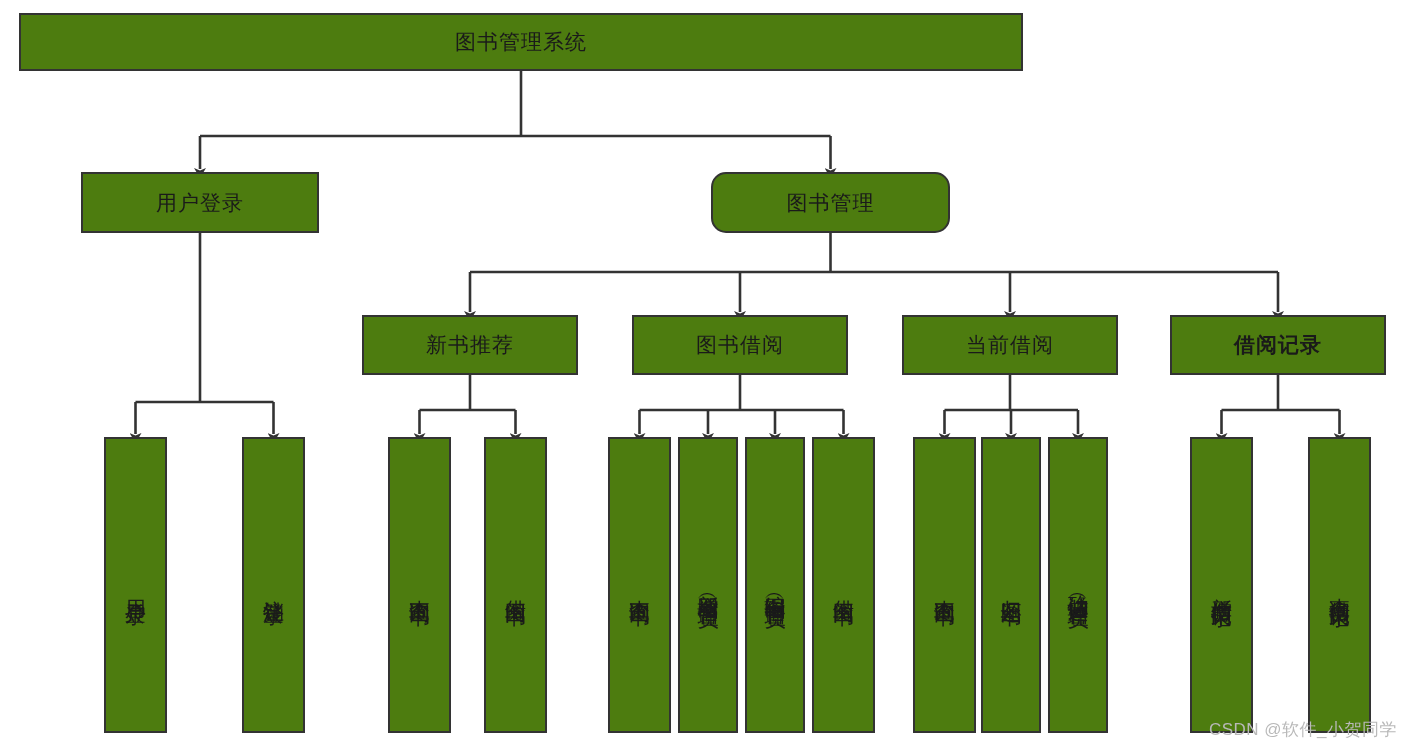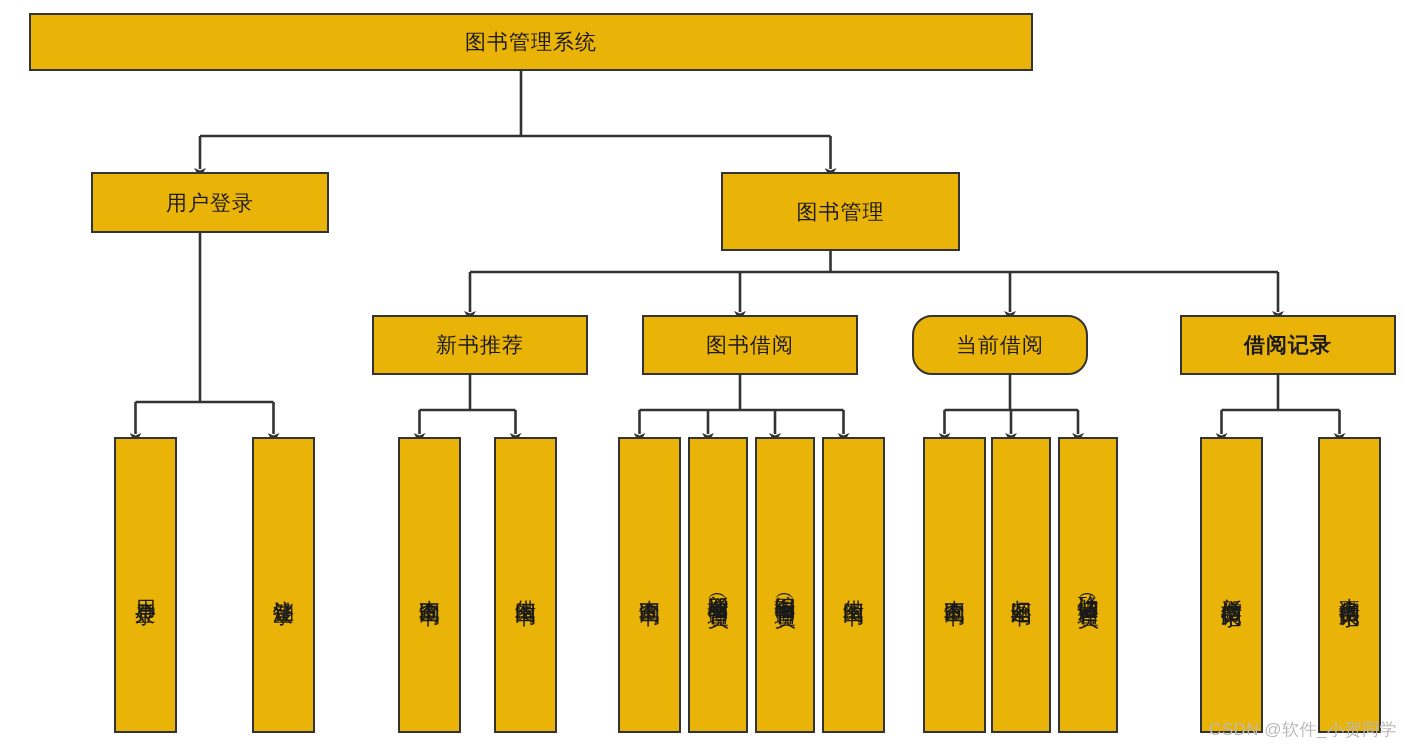--- a/index.html
+++ b/index.html
@@ -21,27 +21,26 @@
     position: absolute;
     left: 0;
     top: 0;
     width: 1405px;
     height: 747px;
     pointer-events: none;
   }
   .node {
     position: absolute;
     box-sizing: border-box;
-    background: #eab308;
+    background: #4d7c0f;
     border: 2px solid #333333;
     display: flex;
     align-items: center;
     justify-content: center;
     color: #1a1a1a;
-    margin-left: 10px;
   }
   .node.h {
     font-size: 21px;
     letter-spacing: 1px;
   }
   .node.v {
     writing-mode: vertical-rl;
     text-orientation: upright;
     font-size: 21px;
     letter-spacing: 2px;
@@ -114,30 +113,30 @@
         <path d="M1339.5,410 L1339.5,434" marker-end="url(#arrow)"></path>
       </g>
   </svg>
 
   <div class="node h" style="left: 19px; top: 13px; width: 1004px; height: 58px;">
     <span class="lbl">图书管理系统</span>
   </div>
   <div class="node h" style="left: 81px; top: 172px; width: 238px; height: 61px;">
     <span class="lbl">用户登录</span>
   </div>
-  <div class="node h" style="left: 711px; top: 172px; width: 239px; height: 79px;">
+  <div class="node h" style="left: 711px; top: 172px; width: 239px; height: 61px; border-radius: 15px;">
     <span class="lbl">图书管理</span>
   </div>
   <div class="node h" style="left: 632px; top: 315px; width: 216px; height: 60px;">
     <span class="lbl">图书借阅</span>
   </div>
   <div class="node h" style="left: 362px; top: 315px; width: 216px; height: 60px;">
     <span class="lbl">新书推荐</span>
   </div>
-  <div class="node h" style="left: 902px; top: 315px; width: 176px; height: 60px; border-radius: 20px;">
+  <div class="node h" style="left: 902px; top: 315px; width: 216px; height: 60px;">
     <span class="lbl">当前借阅</span>
   </div>
   <div class="node h" style="left: 1170px; top: 315px; width: 216px; height: 60px; font-weight: bold;">
     <span class="lbl">借阅记录</span>
   </div>
 
   <div class="node v" style="left: 104px; top: 437px; width: 63px; height: 296px;">
     <span class="lbl">用户登录</span>
   </div>
   <div class="node v" style="left: 242px; top: 437px; width: 63px; height: 296px;">

